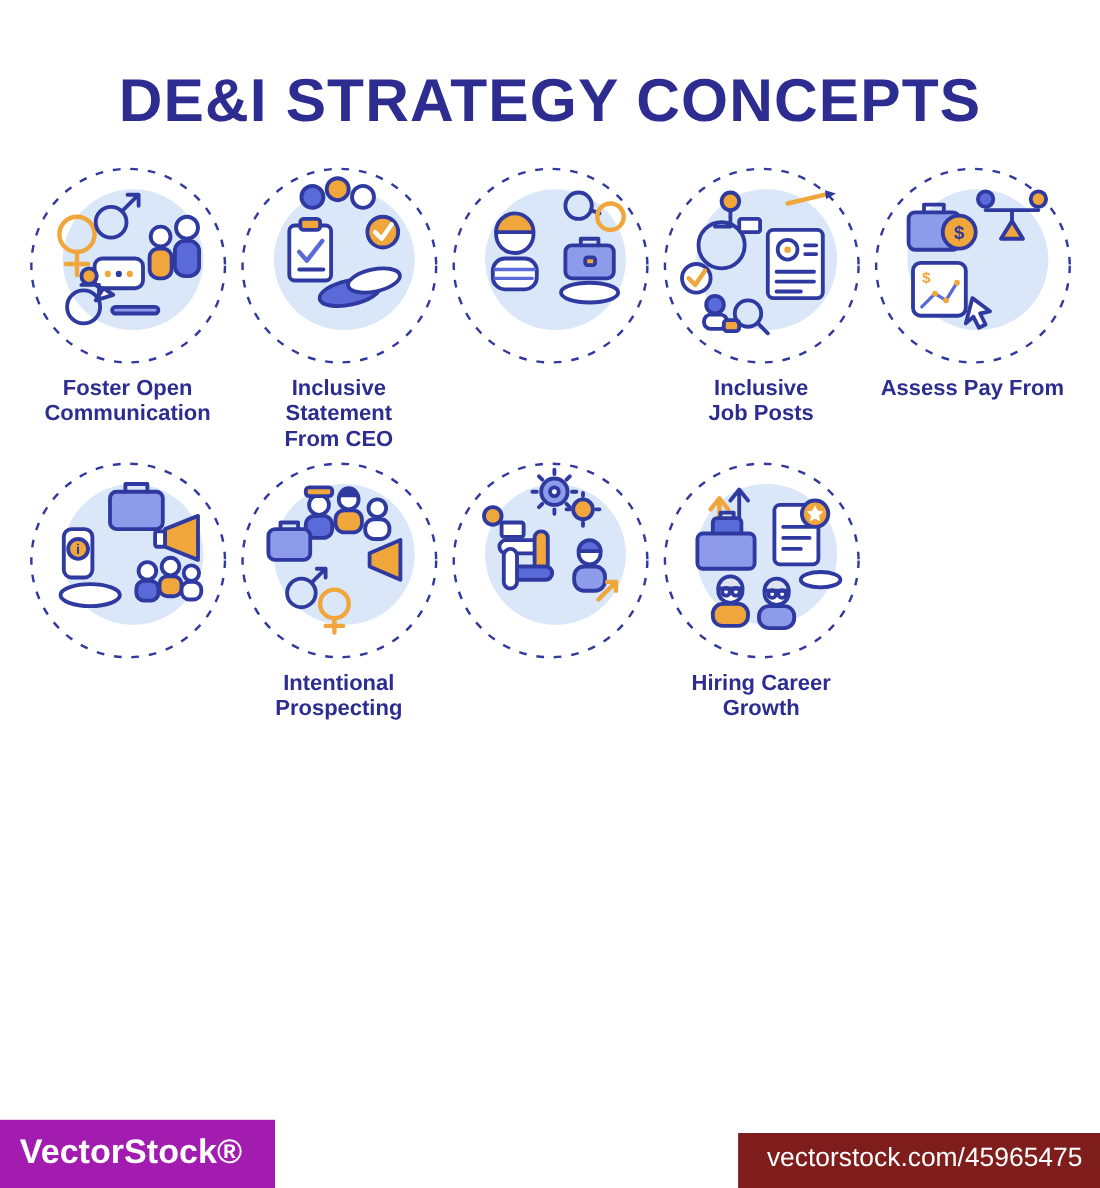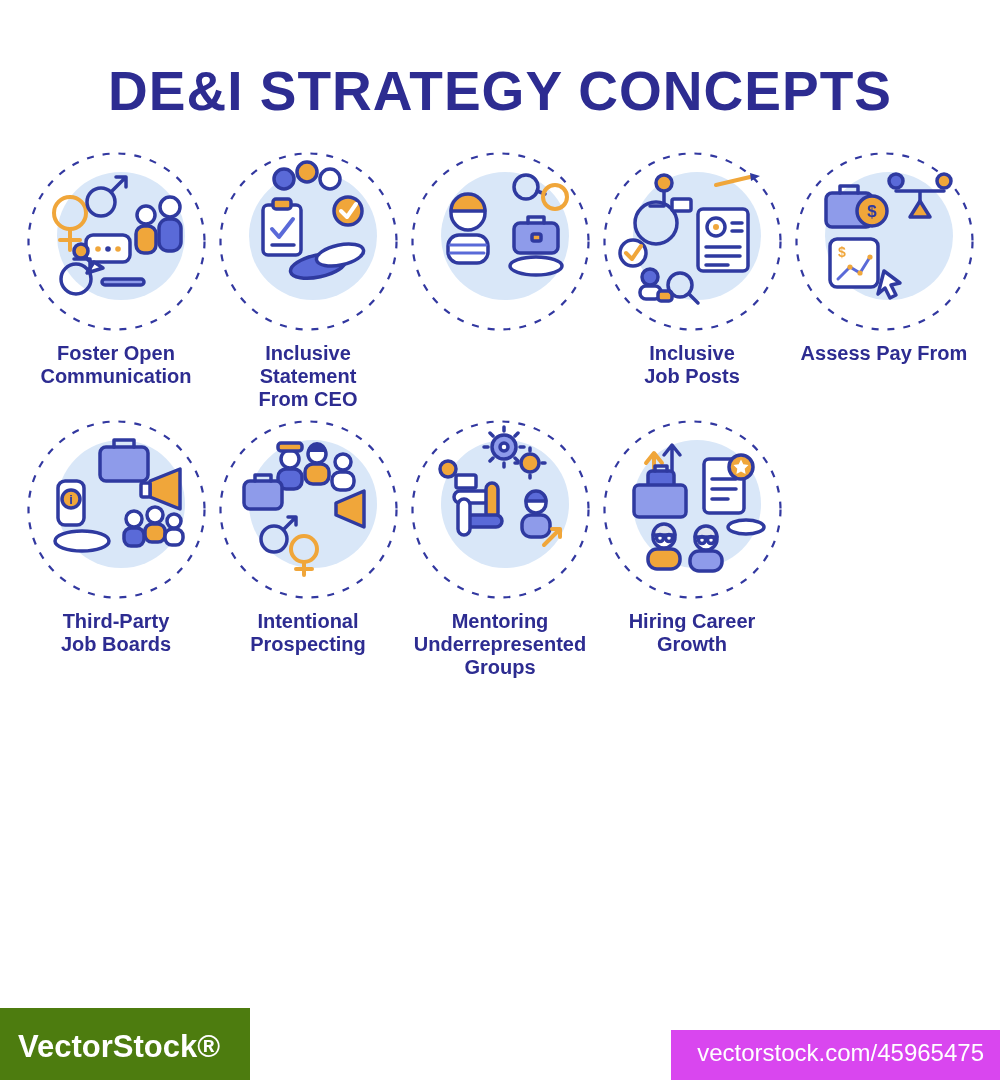--- a/index.html
+++ b/index.html
@@ -51,27 +51,27 @@
   .k{stroke:#2f3aa0;stroke-width:3.5;stroke-linecap:round;stroke-linejoin:round;}
   .y{stroke:#f0a63a;stroke-width:4;stroke-linecap:round;stroke-linejoin:round;}
   .n{fill:none;}
   .w{fill:#ffffff;}
   .bl{fill:#5a6ad8;}
   .mb{fill:#8e9bea;}
   .yf{fill:#f0a63a;}
   .lb{fill:#d9e7f8;}
   .wm-left{
     position:absolute;left:0;bottom:0;
-    background:#4d7c0f;color:#ffffff;
+    background:#a21caf;color:#ffffff;
     font-size:31px;font-weight:700;
-    padding:21px 30px 15px 18px;
+    padding:11px 30px 15px 18px;
   }
   .wm-right{
     position:absolute;right:0;bottom:0;
-    background:#d946ef;color:#ffffff;
+    background:#7f1d1d;color:#ffffff;
     font-size:24px;font-weight:400;
     padding:9px 16px 13px 26px;
   }
 </style>
 </head>
 <body>
 
 <div class="page">
 
   <h1 class="title">DE&amp;I STRATEGY CONCEPTS</h1>
@@ -216,22 +216,20 @@
           <circle class="k w" cx="131" cy="98" r="8"></circle>
           <rect class="k yf" x="121" y="107" width="20" height="18" rx="7"></rect>
           <circle class="k w" cx="150" cy="104" r="7"></circle>
           <rect class="k w" x="141" y="112" width="18" height="16" rx="7"></rect>
           <rect class="k w" x="34" y="64" width="26" height="44" rx="7"></rect>
           <circle class="k yf" cx="47" cy="82" r="9"></circle>
           <text x="47" y="87" text-anchor="middle" font-size="13" font-weight="bold" fill="#2f3aa0" font-family="Liberation Sans, sans-serif">i</text>
           <ellipse class="k w" cx="58" cy="124" rx="27" ry="10"></ellipse>
         </svg>
       </div>
-      <figcaption class="caption">Third-Party
-Job Boards</figcaption>
     </figure>
 
     <figure class="concept">
       <div class="badge">
         <svg viewBox="0 0 185 185">
           <circle cx="92.5" cy="92.5" r="88" class="n" stroke="#3238a0" stroke-width="2.2" stroke-dasharray="7 9"></circle>
           <circle cx="97" cy="87" r="64" class="lb"></circle>
           <circle class="k w" cx="74" cy="42" r="9"></circle>
           <rect class="k yf" x="62" y="26" width="24" height="8" rx="3"></rect>
           <rect class="k bl" x="62" y="52" width="24" height="20" rx="8"></rect>
@@ -268,23 +266,20 @@
           <rect class="k bl" x="58" y="98" width="36" height="12" rx="6"></rect>
           <rect class="k w" x="50" y="82" width="12" height="36" rx="6"></rect>
           <circle class="k w" cx="128" cy="86" r="10"></circle>
           <path class="k bl" d="M118 84 a10 10 0 0 1 20 0 z"></path>
           <rect class="k mb" x="114" y="98" width="28" height="22" rx="9"></rect>
           <circle class="k yf" cx="40" cy="52" r="8"></circle>
           <rect class="k w" x="48" y="58" width="20" height="13" rx="2"></rect>
           <path class="y n" d="M136 128 L152 112 M144 112 h8 v8"></path>
         </svg>
       </div>
-      <figcaption class="caption">Mentoring
-Underrepresented
-Groups</figcaption>
     </figure>
 
     <figure class="concept">
       <div class="badge">
         <svg viewBox="0 0 185 185">
           <circle cx="92.5" cy="92.5" r="88" class="n" stroke="#3238a0" stroke-width="2.2" stroke-dasharray="7 9"></circle>
           <circle cx="97" cy="87" r="64" class="lb"></circle>
           <path class="y n" stroke-width="5" d="M54 64 V38 M46 46 L54 36 L62 46"></path>
           <path class="k n" stroke-width="5" d="M72 60 V30 M64 38 L72 28 L80 38"></path>
           <rect class="k bl" x="48" y="54" width="26" height="18" rx="4"></rect>

